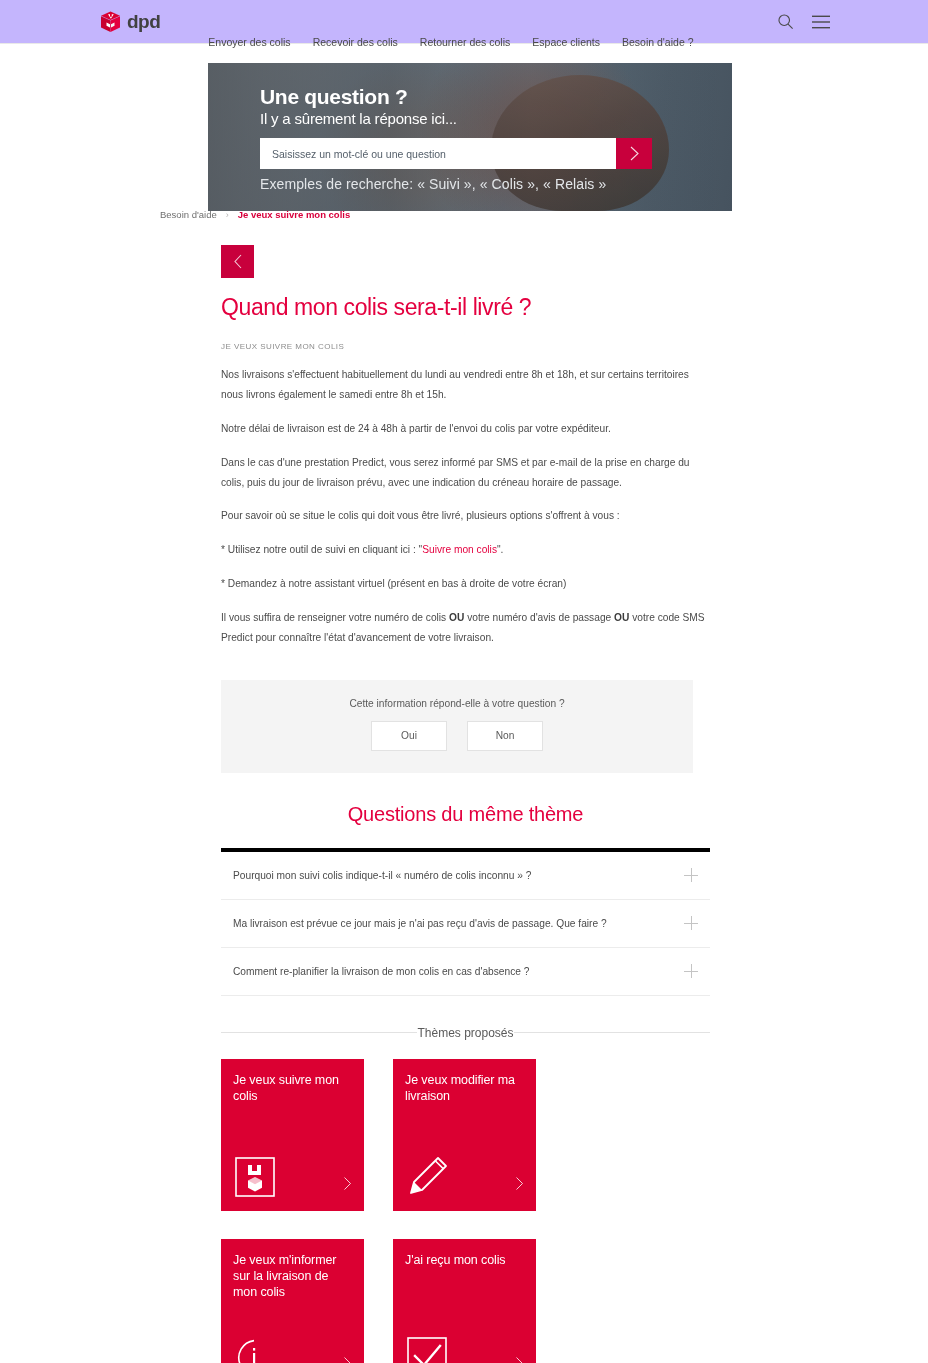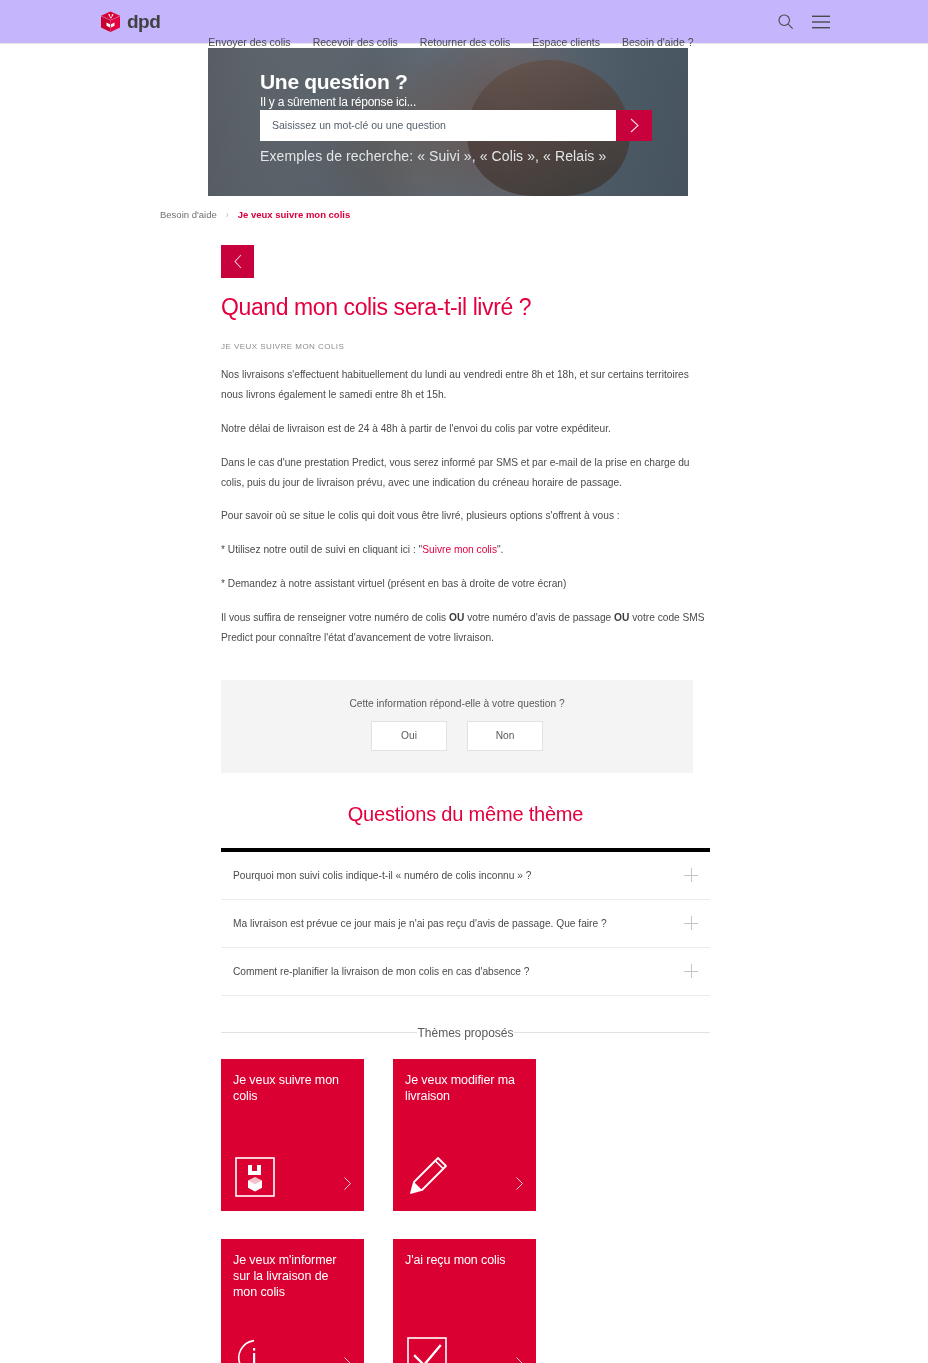--- a/index.html
+++ b/index.html
@@ -54,22 +54,22 @@
     display: flex;
     align-items: center;
     gap: 18px;
   }
   .icon-btn { cursor: pointer; display: block; }
 
   
   .hero {
     position: absolute;
     left: 208px;
-    top: 48px;
-    width: 480px;
+    top: 63px;
+    width: 524px;
     height: 148px;
     overflow: hidden;
   }
   .hero-photo {
     position: absolute;
     inset: 0;
     background:
       radial-gradient(circle at 62% 48%, rgba(120,85,75,0.55) 0 12%, rgba(120,85,75,0) 34%),
       radial-gradient(circle at 40% 62%, rgba(150,120,100,0.35) 0 10%, rgba(150,120,100,0) 30%),
       linear-gradient(100deg,
@@ -100,30 +100,30 @@
     right: 40px;
   }
   .hero-title {
     font-size: 21px;
     font-weight: bold;
     color: #ffffff;
     letter-spacing: -0.3px;
     line-height: 1.15;
   }
   .hero-sub {
-    font-size: 12px;
+    font-size: 15px;
     color: #ffffff;
     font-weight: 400;
     letter-spacing: -0.2px;
     line-height: 1.2;
     margin-top: 1px;
   }
   .hero-searchrow {
     display: flex;
-    margin-top: 0;
+    margin-top: 10px;
     width: 392px;
   }
   .hero-input {
     flex: 1;
     height: 31px;
     border: none;
     background: #ffffff;
     padding: 0 12px;
     font-family: "Liberation Sans", sans-serif;
     font-size: 10.5px;

